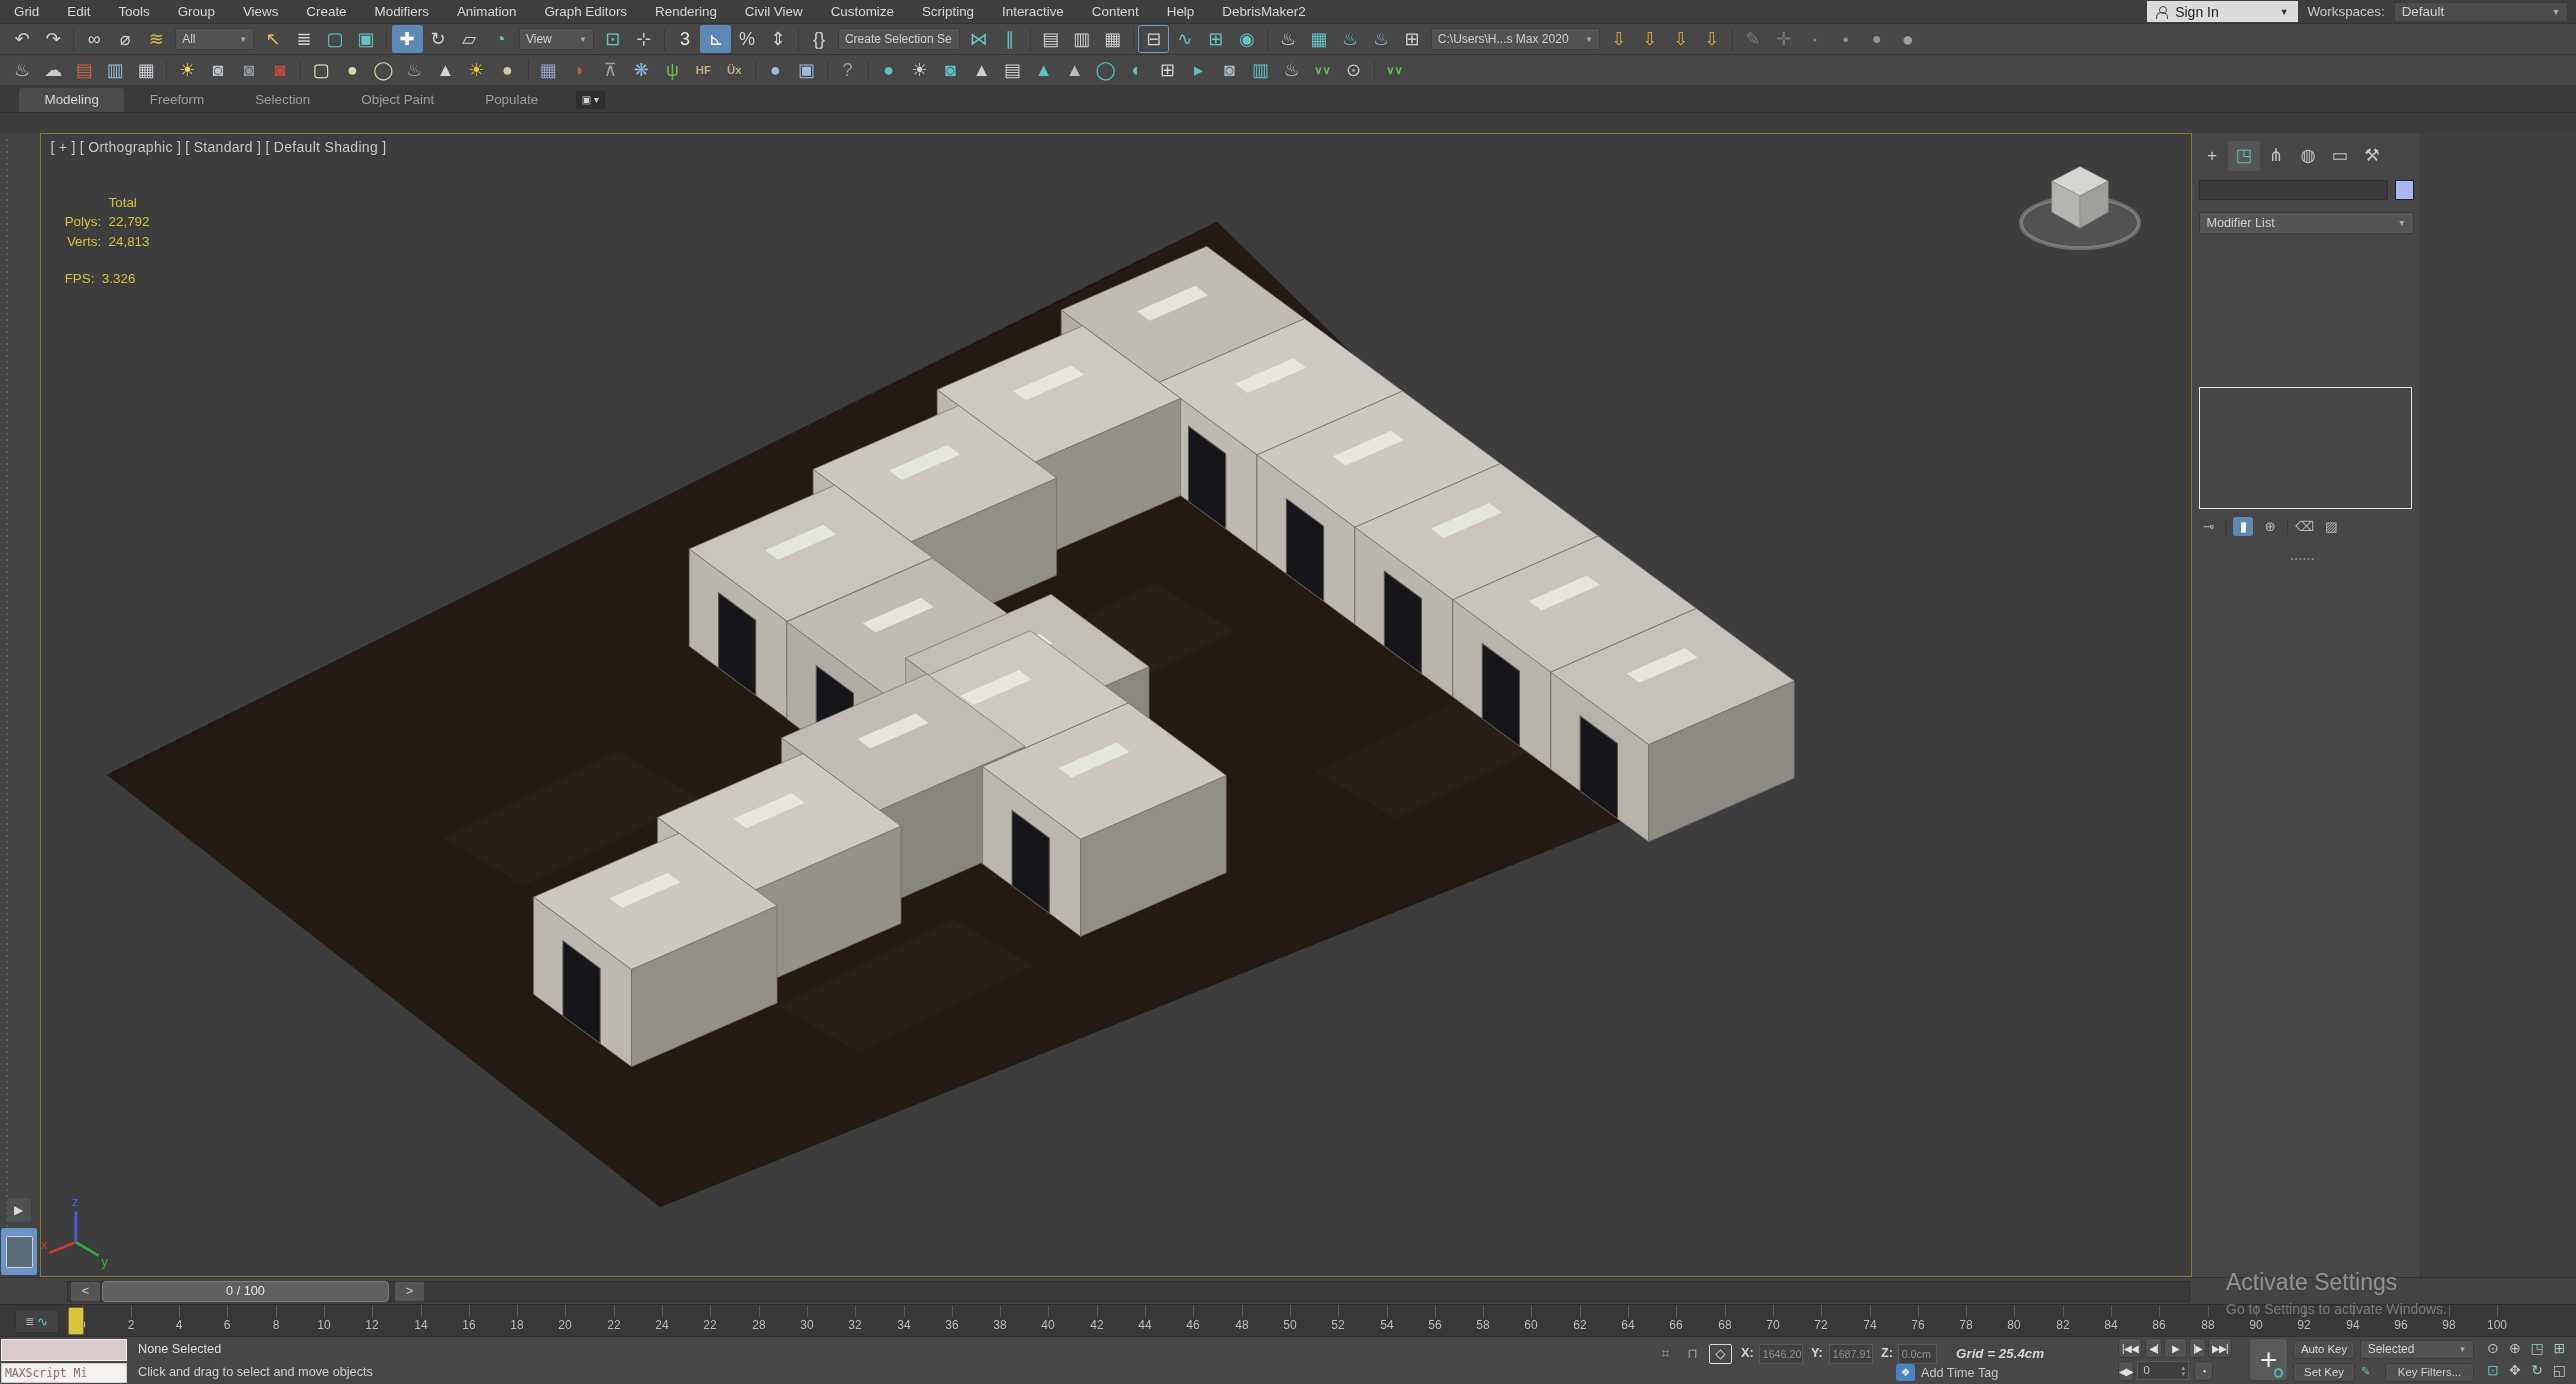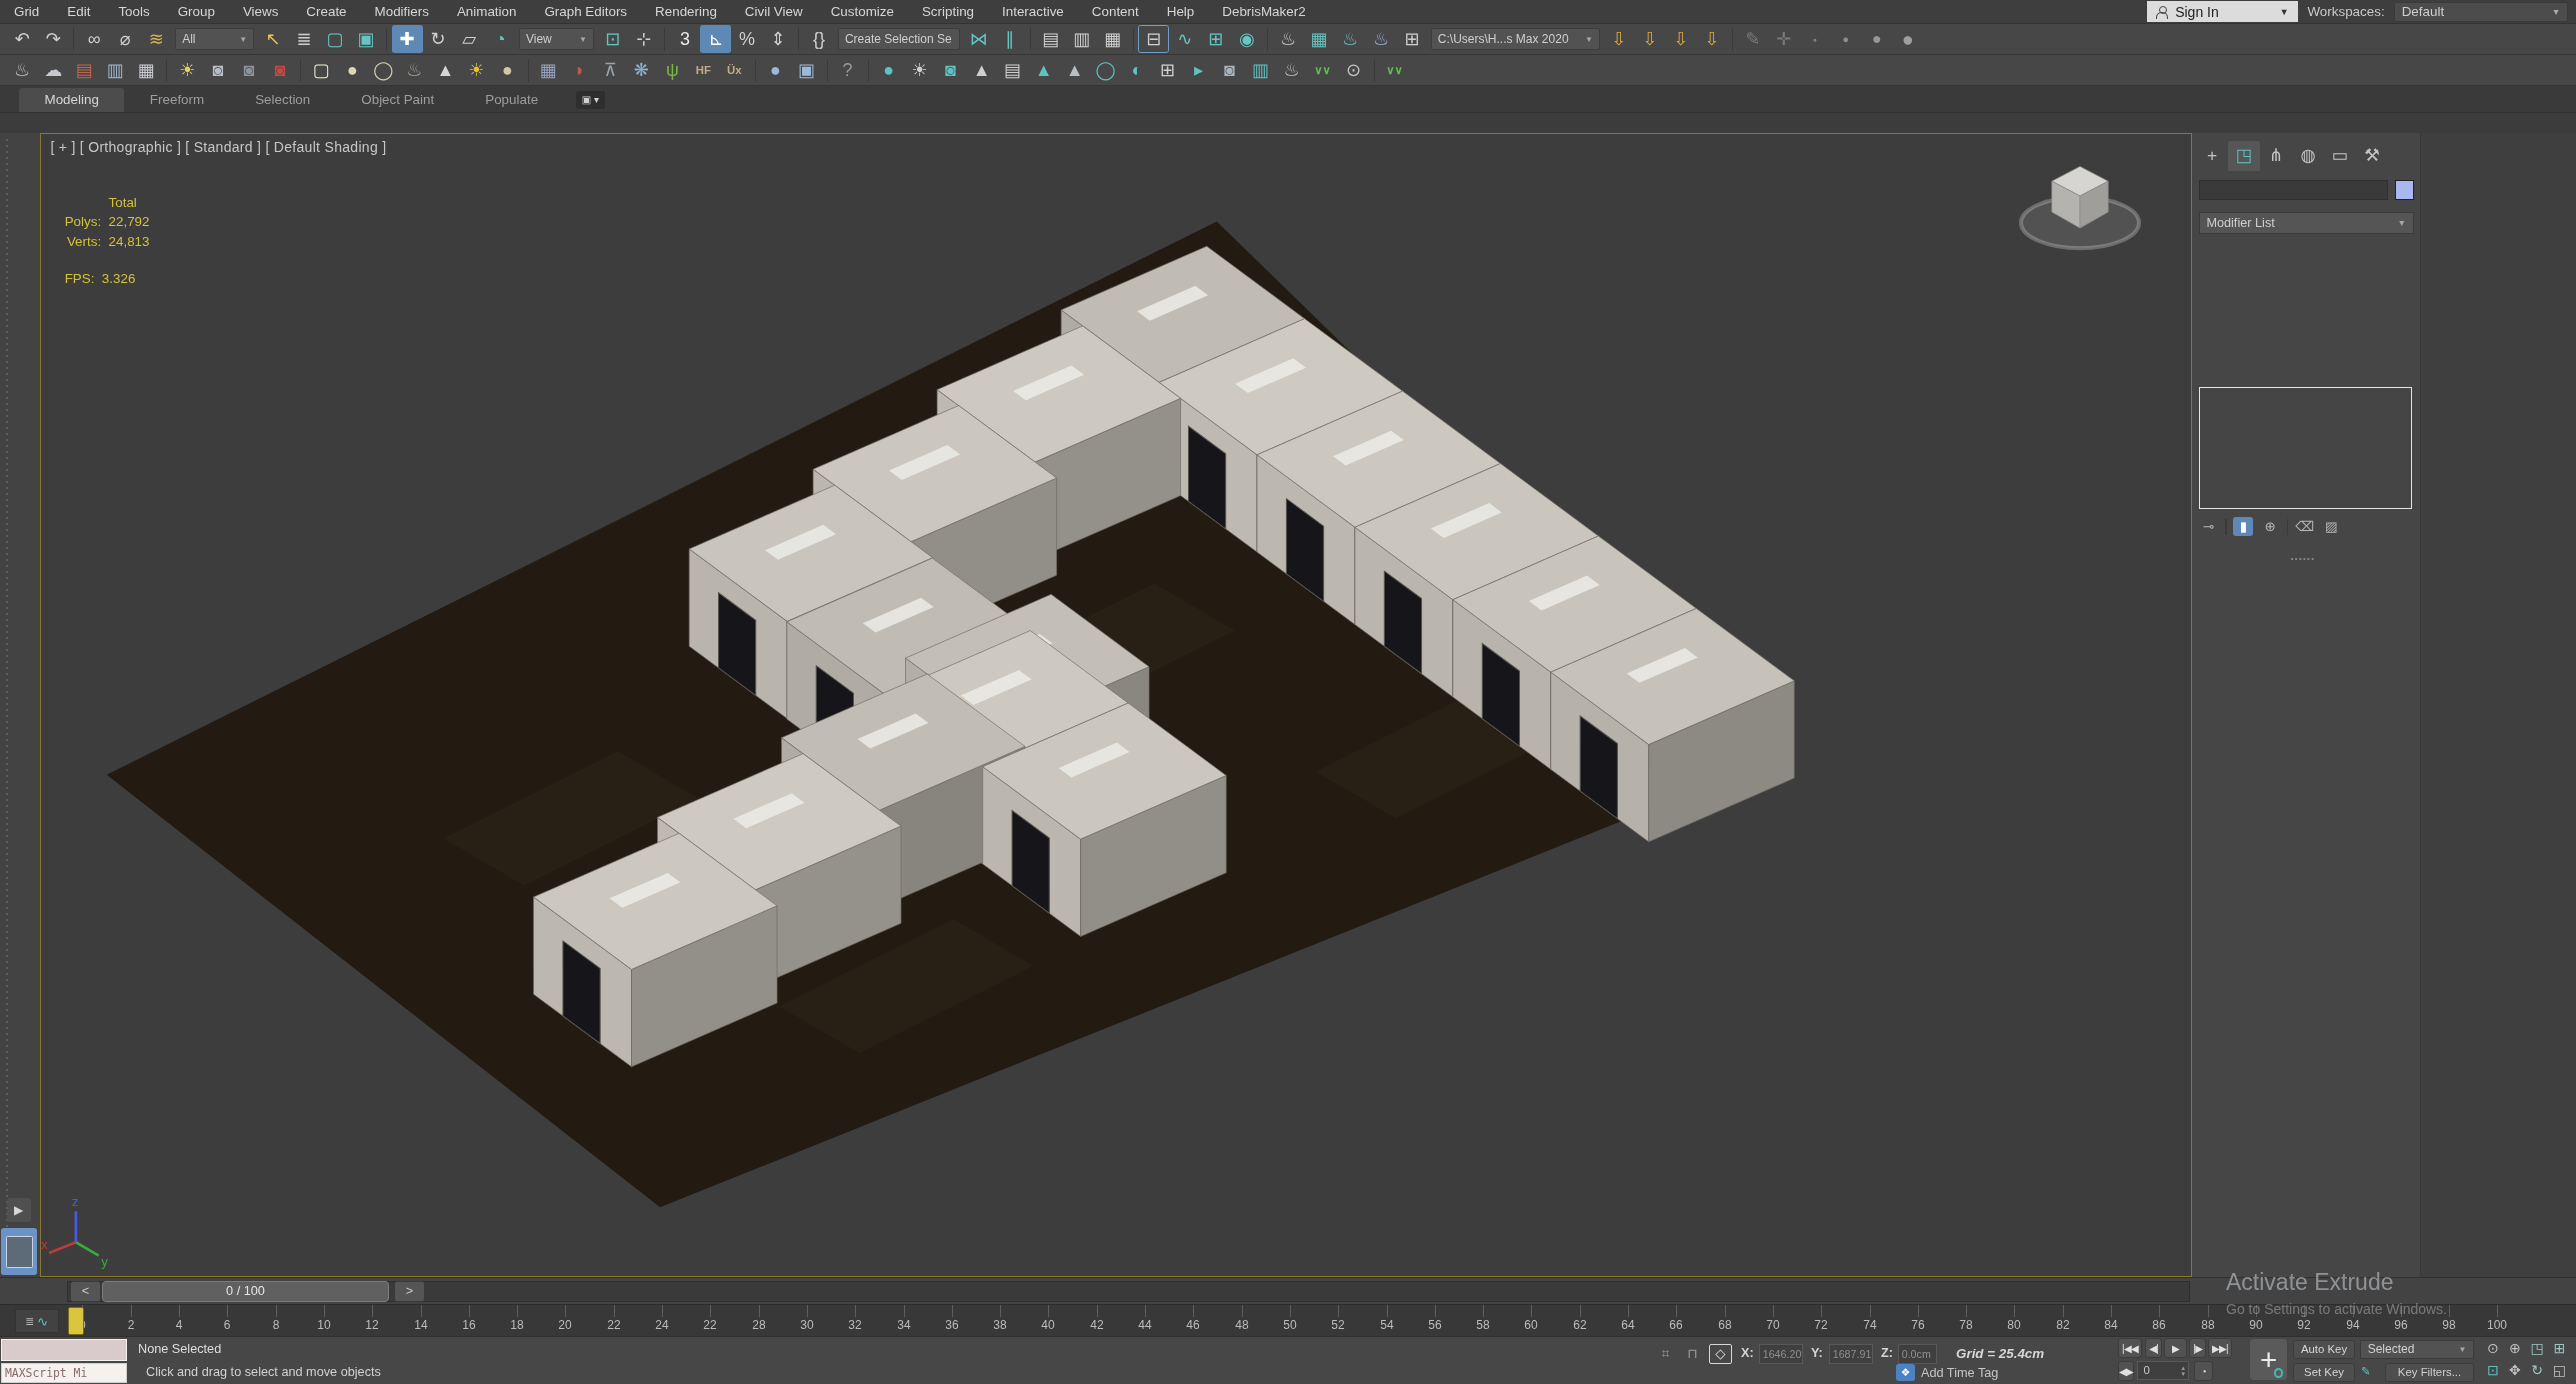--- a/index.html
+++ b/index.html
@@ -102,21 +102,21 @@
   .rtick { position:absolute; top:0; width:0.7px; height:12px; background:#5e5e5e; }
   .rlabel { position:absolute; top:13.4px; width:34px; margin-left:-17px; text-align:center; font-size:12px; color:#bcbcbc; }
   .rslider { position:absolute; left:1.3px; top:2px; width:16px; height:28px; background:#d9c53e; border:0.7px solid #7a6a1e; border-radius:2px; }
 
   
   .statusbar { position:absolute; left:0; top:1336px; width:2576px; height:48px; background:#474747; border-top:0.7px solid #2f2f2f; }
   .mxs-pink { position:absolute; left:1.3px; top:2px; width:126px; height:22px; background:#d9cbcb; border:0.7px solid #f2f2f2; }
   .mxs-white { position:absolute; left:1.3px; top:25.5px; width:126px; height:20px; background:#f4f1ef; border:0.7px solid #cfcfcf;
                font-family:"DejaVu Sans Mono", monospace; font-size:11.4px; color:#8a6a6a; padding:2px 2.7px; overflow:hidden; white-space:nowrap; }
   .sel-line { position:absolute; left:138px; top:5.4px; font-size:12.7px; color:#dedede; }
-  .prompt-line { position:absolute; left:146px; top:28px; font-size:12.7px; color:#d2d2d2; }
+  .prompt-line { position:absolute; left:138px; top:28px; font-size:12.7px; color:#d2d2d2; }
   .sb-icon { position:absolute; width:23px; height:20px; display:flex; align-items:center; justify-content:center; font-size:13.4px; color:#9c9c9c; }
   .sb-icon.boxed { border:1.3px solid #d8d8d8; border-radius:2px; color:#e0e0e0; }
   .xyz-label { position:absolute; top:9.4px; font-size:12.7px; font-weight:bold; color:#d4d4d4; }
   .xyz-field { position:absolute; top:6.7px; height:20px; background:#3f3f3f; border:0.7px solid #585858; color:#8f8f8f;
                font-size:10.7px; padding:3.4px 2.7px; overflow:hidden; white-space:nowrap; }
   .grid-label { position:absolute; left:1916px; top:9.4px; font-size:13.4px; font-weight:bold; color:#d6d6d6;font-style:italic; }
   .timetag-icon { position:absolute; left:1896px; top:27px; width:19px; height:17.4px; background:#4a82c4; border-radius:2.7px;
                   color:#fff; font-size:10.7px; display:flex; align-items:center; justify-content:center; }
   .timetag-label { position:absolute; left:1921px; top:29px; font-size:12.7px; color:#c6c6c6; }
 
@@ -663,18 +663,18 @@
         <div class="navicon" style="color: rgb(159, 198, 196);">◳</div>
         <div class="navicon" style="color: rgb(159, 198, 196);">⊞</div>
         <div class="navicon" style="color: rgb(94, 194, 192);">⊡</div>
         <div class="navicon" style="color: rgb(194, 194, 194);">✥</div>
         <div class="navicon" style="color: rgb(159, 198, 196);">↻</div>
         <div class="navicon" style="color: rgb(194, 194, 194);">◱</div>
       </div>
   </div>
 
   <div class="watermark">
-    <div class="l1">Activate Extrude</div>
+    <div class="l1">Activate Settings</div>
     <div class="l2">Go to Settings to activate Windows.</div>
   </div>
 
 </div>
 
 
 </body></html>

